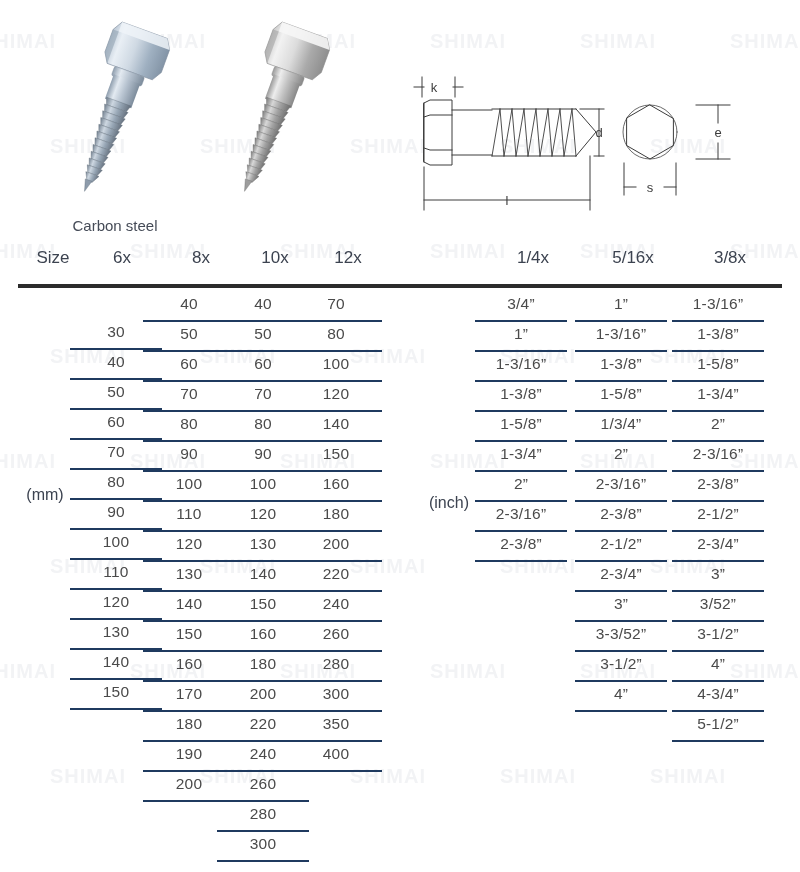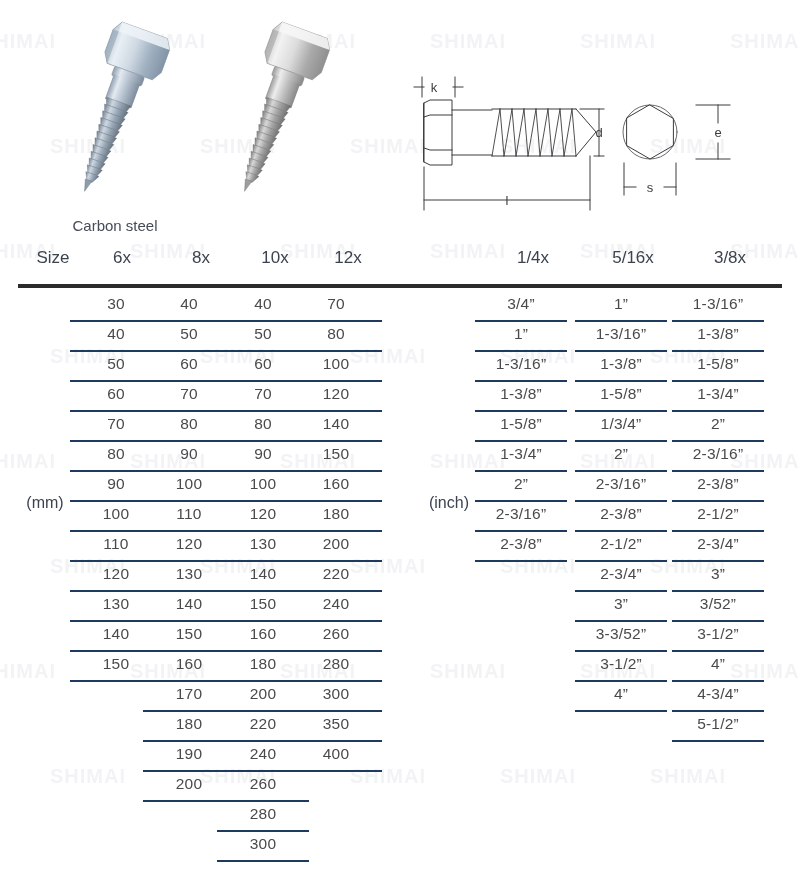--- a/index.html
+++ b/index.html
@@ -383,21 +383,21 @@
       <div class="col-head" style="left: 64px; width: 92px;">6x</div>
       <div class="col-head" style="left: 143px; width: 92px;">8x</div>
       <div class="col-head" style="left: 217px; width: 92px;">10x</div>
       <div class="col-head" style="left: 290px; width: 92px;">12x</div>
       <div class="col-head" style="left: 475px; width: 92px;">1/4x</div>
       <div class="col-head" style="left: 575px; width: 92px;">5/16x</div>
       <div class="col-head" style="left: 672px; width: 92px;">3/8x</div>
     </div>
   <div class="rule"></div>
   <div class="cols" id="body-cols">
-      <div class="unit-col" style="left: 70px; width: 92px;">
+      <div class="unit-col" style="left: 70px; width: 92px; margin-top: 28px;">
         <div class="cell">30</div>
         <div class="cell">40</div>
         <div class="cell">50</div>
         <div class="cell">60</div>
         <div class="cell">70</div>
         <div class="cell">80</div>
         <div class="cell">90</div>
         <div class="cell">100</div>
         <div class="cell">110</div>
         <div class="cell">120</div>
@@ -500,16 +500,16 @@
         <div class="cell">2-3/8”</div>
         <div class="cell">2-1/2”</div>
         <div class="cell">2-3/4”</div>
         <div class="cell">3”</div>
         <div class="cell">3/52”</div>
         <div class="cell">3-1/2”</div>
         <div class="cell">4”</div>
         <div class="cell">4-3/4”</div>
         <div class="cell">5-1/2”</div>
       </div>
-      <div class="unit-label" style="left: 0px; top: 202px;">(mm)</div>
+      <div class="unit-label" style="left: 0px; top: 194px;">(mm)</div>
       <div class="unit-label" style="left: 404px; top: 202px;">(inch)</div>
     </div>
 </div>
 
 </body></html>

